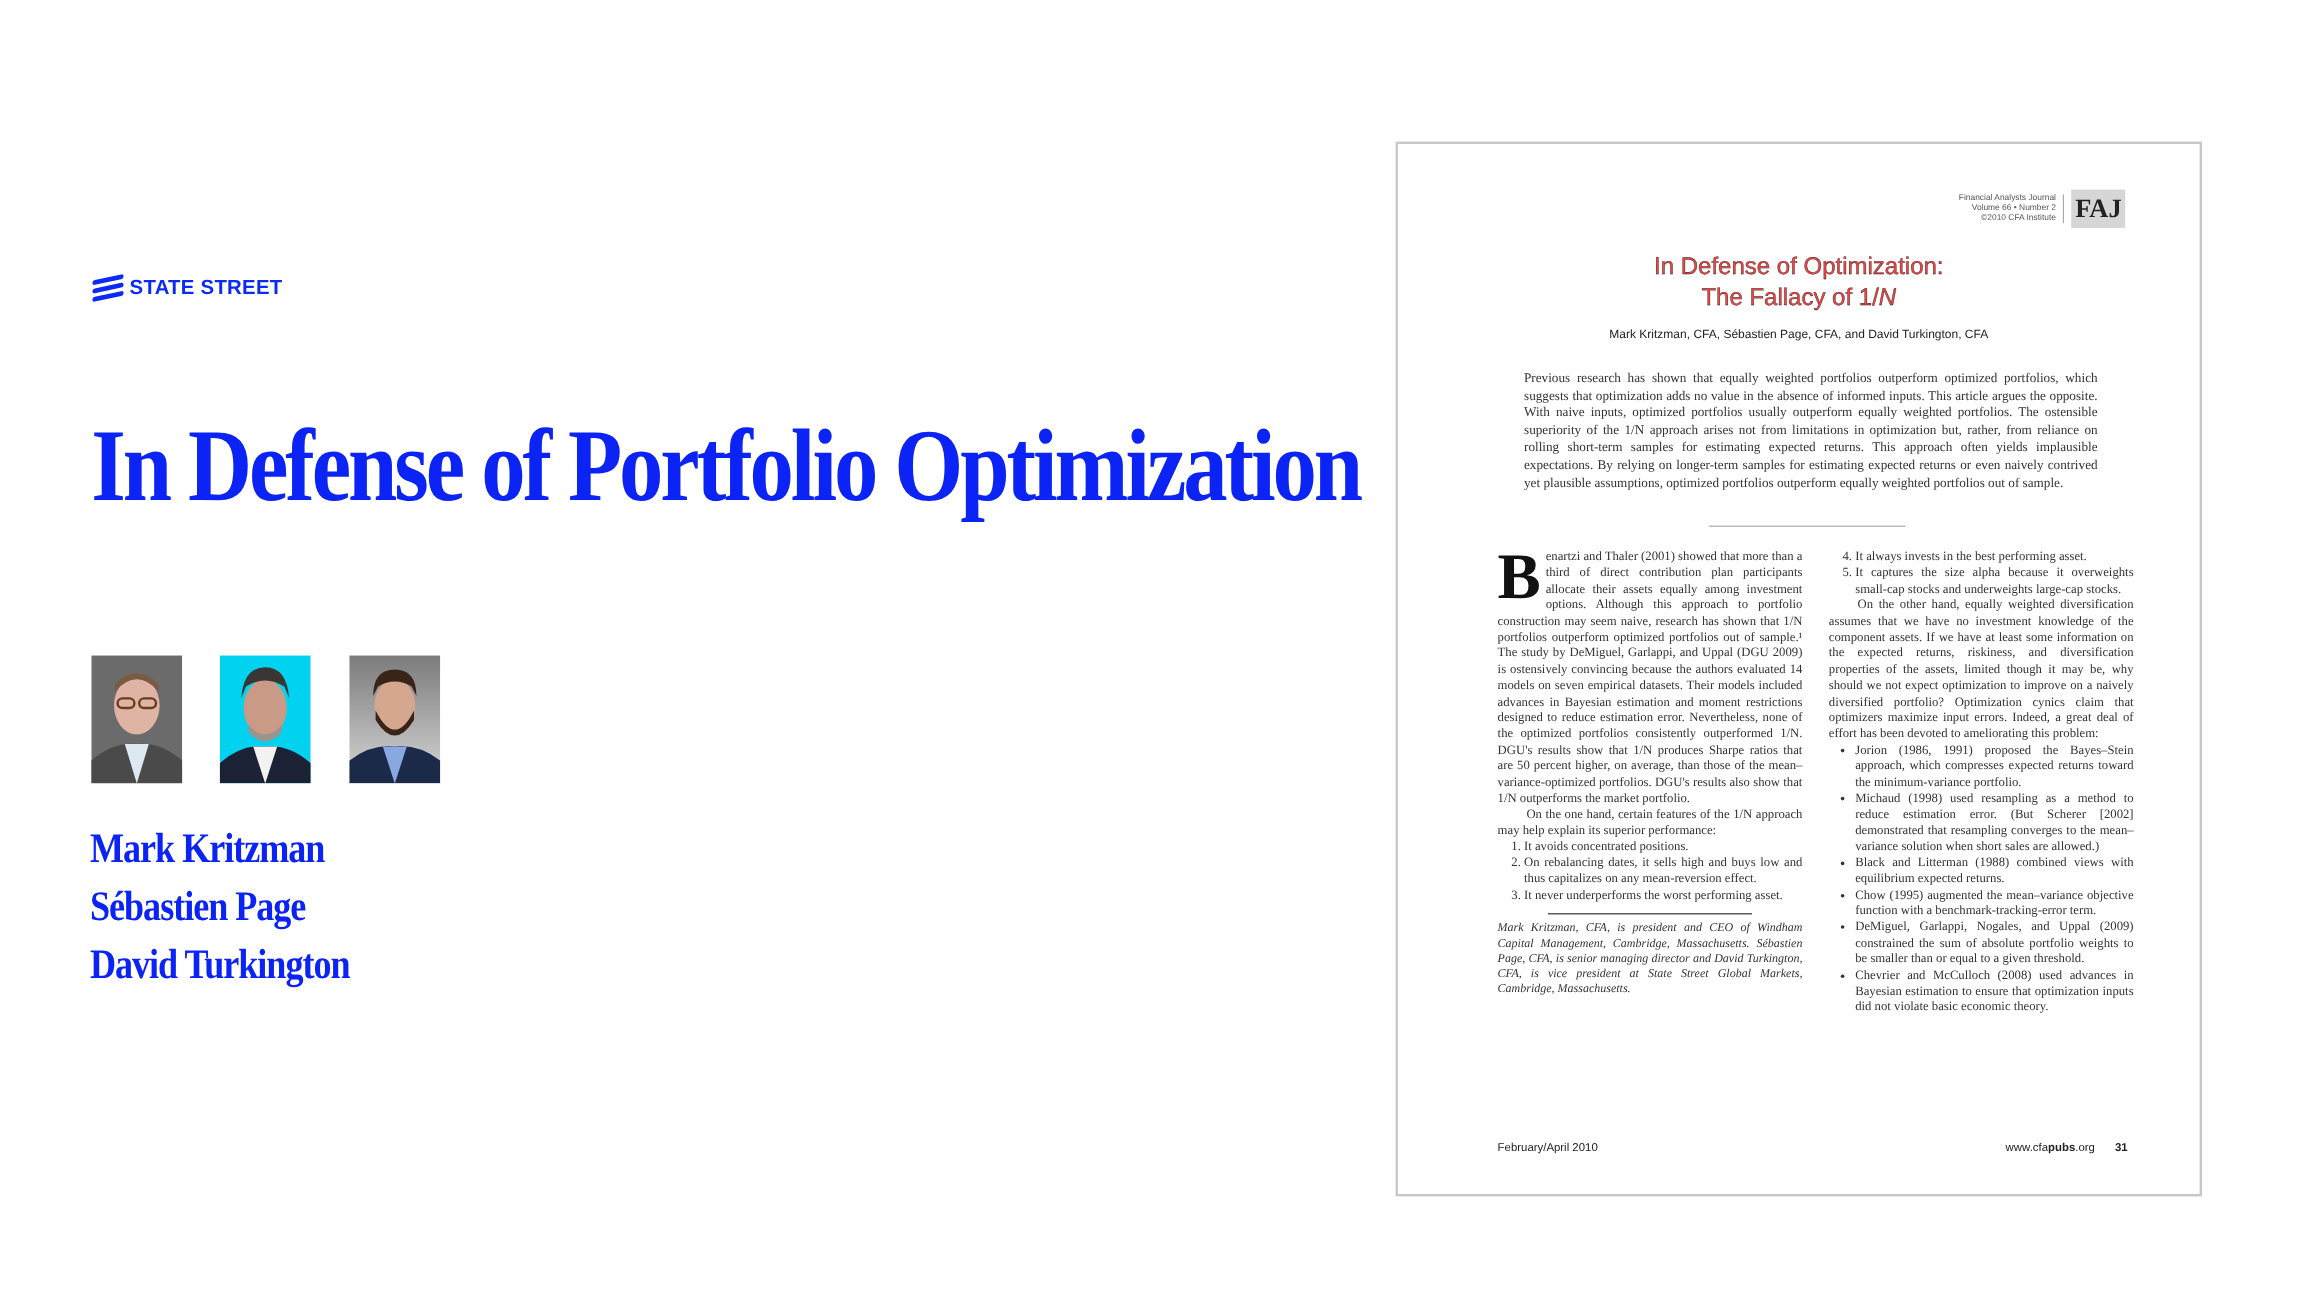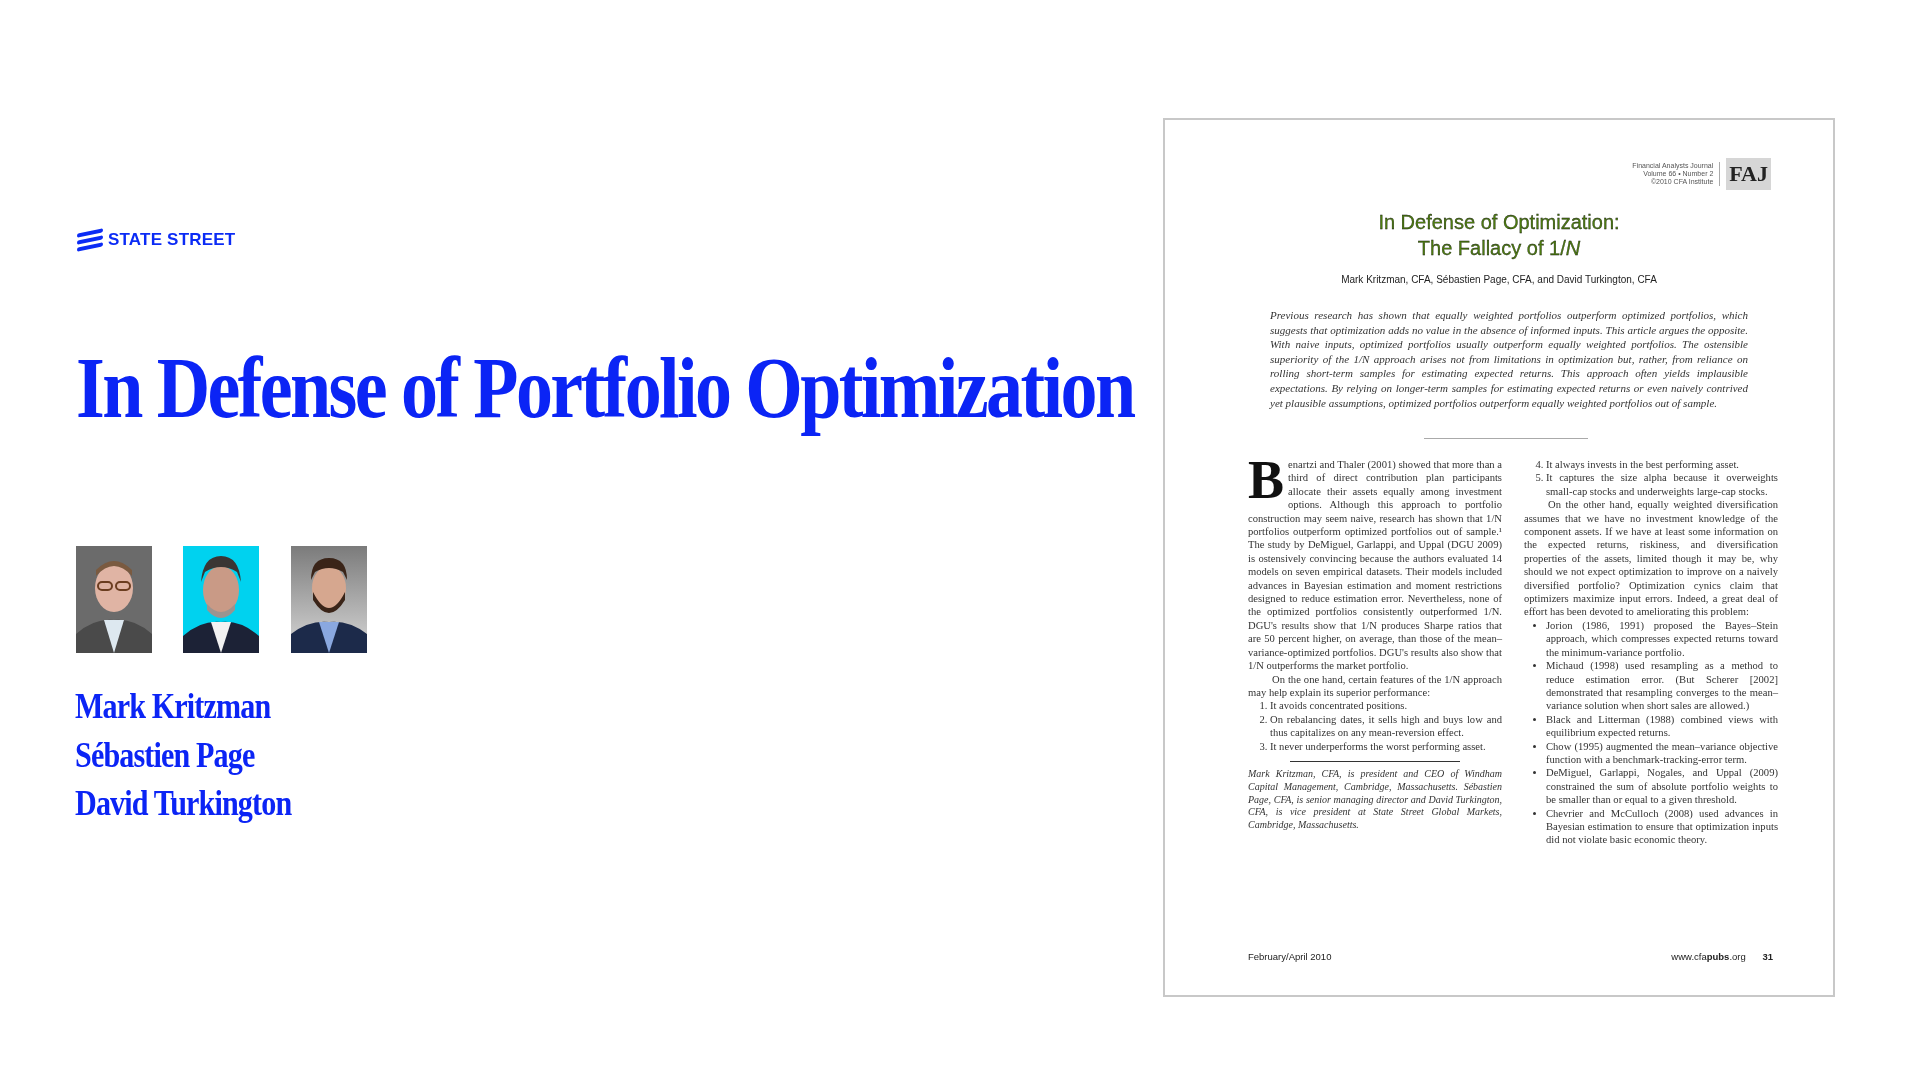--- a/index.html
+++ b/index.html
@@ -18,24 +18,24 @@
   .photo { position:absolute; top:0; width:76px; height:107px; overflow:hidden; }
   .photo svg { display:block; width:76px; height:107px; }
 
   .names { position:absolute; left:75px; top:683px; }
   .name { color:#0b24f5; font-family:"Liberation Serif", serif; font-weight:700; font-size:35px; line-height:48.5px; letter-spacing:-1px; transform:scaleX(0.86); transform-origin:left center; white-space:nowrap; }
 
   .doc { position:absolute; left:1163px; top:118px; width:672px; height:879px; border:2px solid #c8c8c8; background:#fff; box-sizing:border-box; overflow:hidden; }
   .doc .masthead { position:absolute; right:62px; top:38px; display:flex; align-items:center; }
   .doc .mast-text { text-align:right; font-size:7px; line-height:8px; color:#555; padding-right:6px; border-right:1px solid #aaa; }
   .doc .faj { margin-left:6px; background:#d6d6d6; padding:3px 3px; font-family:"Liberation Serif", serif; font-weight:700; font-size:22px; color:#222; }
-  .doc .art-title { position:absolute; left:0; right:0; top:89px; text-align:center; font-family:"Liberation Sans", sans-serif; font-size:20px; line-height:26px; color:#4d7c0f; font-weight:400; -webkit-text-stroke:0.3px #111; }
+  .doc .art-title { position:absolute; left:0; right:0; top:89px; text-align:center; font-family:"Liberation Sans", sans-serif; font-size:20px; line-height:26px; color:#ef4444; font-weight:400; -webkit-text-stroke:0.3px #111; }
   .doc .art-title i { font-style:italic; }
   .doc .authors { position:absolute; left:0; right:0; top:154px; text-align:center; font-size:10px; color:#222; }
-  .doc .abstract { position:absolute; left:105px; right:85px; top:188px; font-family:"Liberation Serif", serif; font-style:italic; font-size:11px; line-height:14.6px; color:#333; text-align:justify; }
+  .doc .abstract { position:absolute; left:105px; right:85px; top:188px; font-family:"Liberation Serif", serif; font-size:11px; line-height:14.6px; color:#333; text-align:justify; }
   .doc .rule { position:absolute; left:259px; width:164px; top:318px; height:1px; background:#aaa; }
   .doc .col { position:absolute; top:338px; width:254px; font-family:"Liberation Serif", serif; font-size:10.6px; line-height:13.4px; color:#333; text-align:justify; }
   .doc .col.left { left:83px; }
   .doc .col.right { left:359px; }
   .doc .dropcap { float:left; font-family:"Liberation Serif", serif; font-weight:700; font-size:54px; line-height:42px; margin:1px 4px 0 0; color:#111; }
   .doc p { margin:0; }
   .doc p.indent { text-indent:24px; }
   .doc ol, .doc ul { margin:0; padding-left:22px; }
   .doc li { margin:0; }
   .doc .fnrule { width:170px; height:1px; background:#333; margin:8px auto 6px; }

